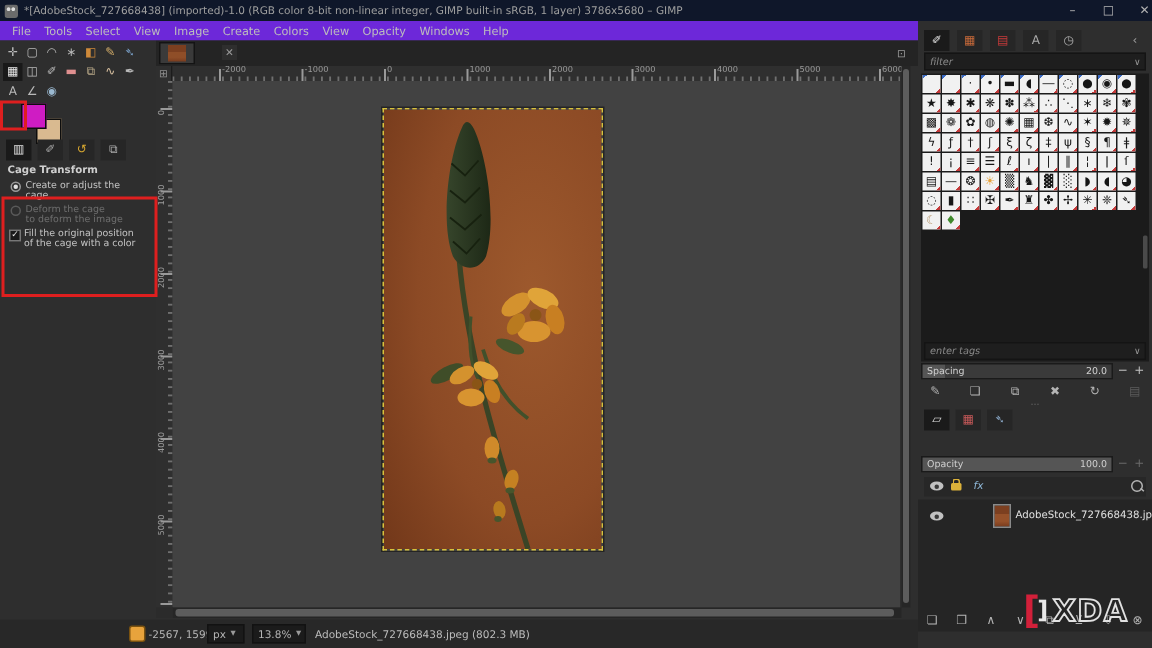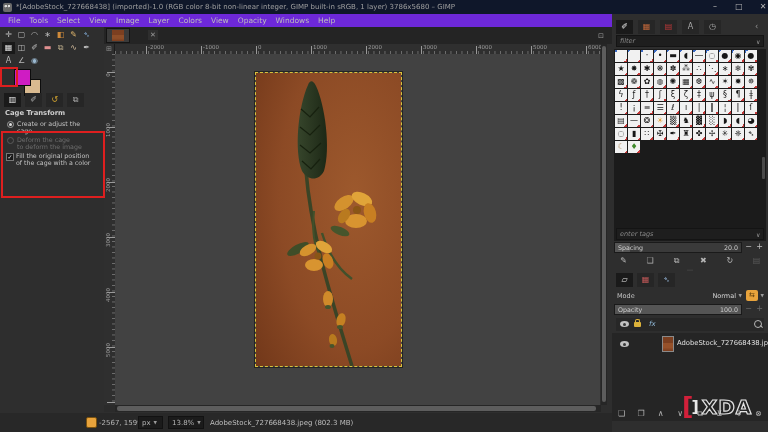--- a/index.html
+++ b/index.html
@@ -171,21 +171,21 @@
     <span class="winctl" style="left:731px;">□</span>
     <span class="winctl" style="left:755px;">✕</span>
   </div>
 
   <div id="menubar" class="abs">
       <span class="menu-item">File</span>
       <span class="menu-item">Tools</span>
       <span class="menu-item">Select</span>
       <span class="menu-item">View</span>
       <span class="menu-item">Image</span>
-      <span class="menu-item">Layer</span>
+      <span class="menu-item">Create</span>
       <span class="menu-item">Colors</span>
       <span class="menu-item">View</span>
       <span class="menu-item">Opacity</span>
       <span class="menu-item">Windows</span>
       <span class="menu-item">Help</span>
     </div>
 
   <div id="left-dock" class="abs">
     <div id="tool-grid" style="padding-top:2px;">
         <div class="tool-row">
@@ -463,27 +463,20 @@
         <span class="act-btn">↻</span>
         <span class="act-btn dim">▤</span>
       </div>
     <div id="dock-grip">⋯</div>
     <div id="layers-tabs">
         <span class="dock-tab sel">▱</span>
         <span class="dock-tab" style="color: rgb(200, 90, 90);">▦</span>
         <span class="dock-tab" style="color: rgb(138, 168, 200);">➴</span>
       </div>
 
-    <div id="mode-row">
-      <span id="mode-label">Mode</span>
-      <span id="mode-value">Normal</span>
-      <span id="mode-chev">▼</span>
-      <span id="mode-switch">⇆</span>
-      <span id="mode-switch-chev">▼</span>
-    </div>
 
     <div id="opacity-wrap">
       <div class="spinscale" style="top:0;">
         <div class="fill" style="width:100%;"></div>
         <span class="lab">Opacity</span>
         <span class="val">100.0</span>
       </div>
       <span class="pm-btn dim" style="left:132px;top:0;">−</span>
       <span class="pm-btn dim" style="left:143px;top:0;">+</span>
     </div>

